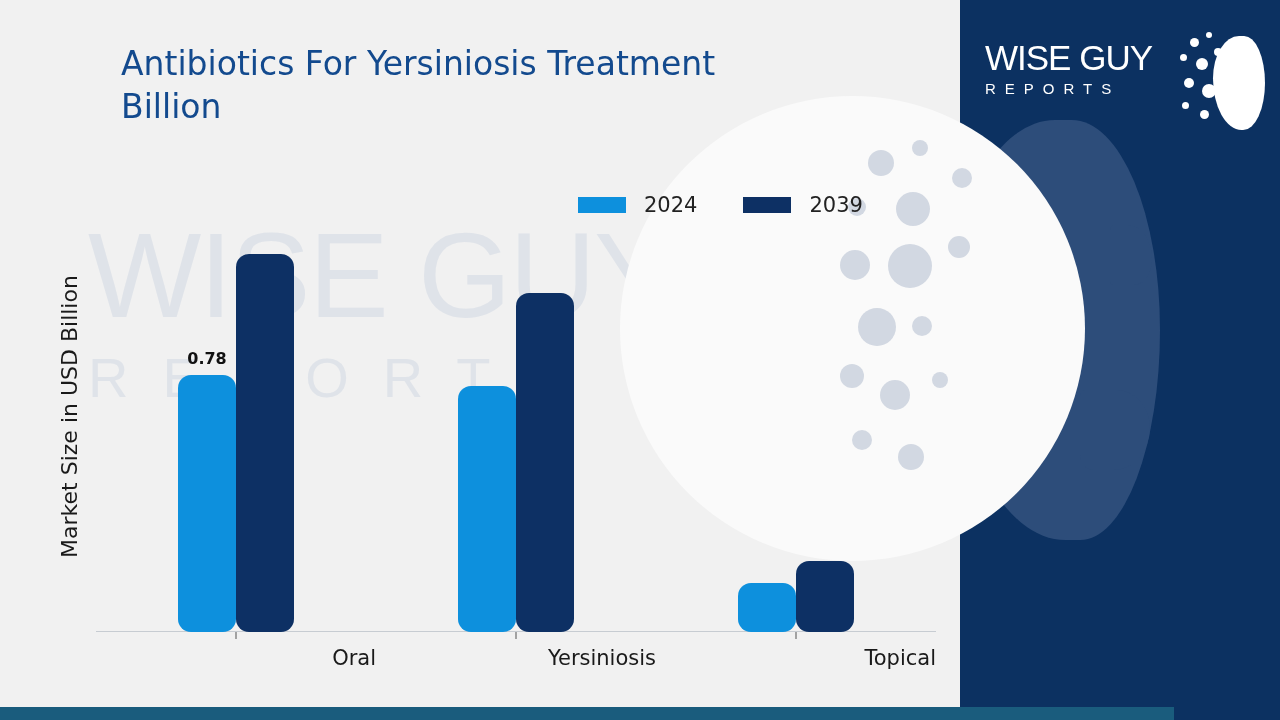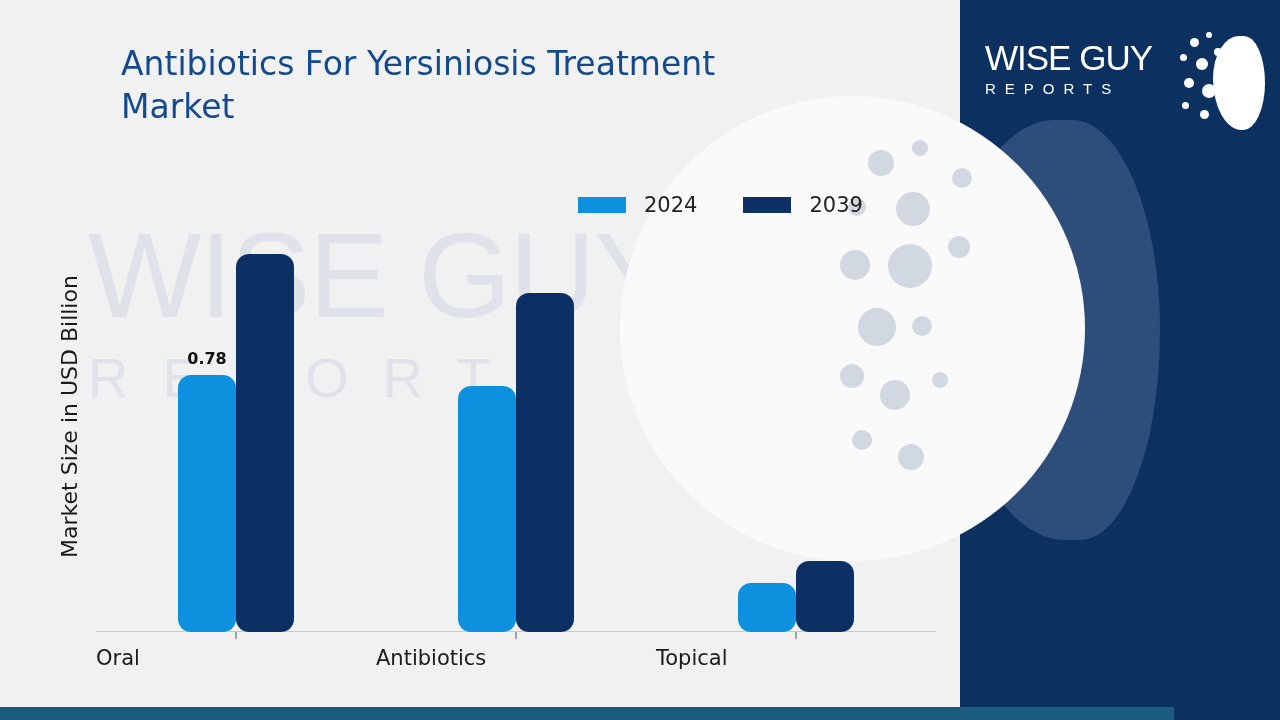--- a/index.html
+++ b/index.html
@@ -243,21 +243,21 @@
     bottom: -7px;
     left: 50%;
     transform: translateX(-50%);
     width: 1px; height: 7px;
     background: #555;
   }
   .cat-label {
     position: absolute;
     bottom: -38px;
     left: 0; right: 0;
-    text-align: left;
+    text-align: right;
     font-size: 21px;
     color: #1a1a1a;
     font-family: "DejaVu Sans", sans-serif;
     white-space: nowrap;
   }
 </style>
 </head>
 <body>
 
 <div id="stage">
@@ -304,21 +304,21 @@
       <span class="dot" style="left:16px; top:26px; width:12px; height:12px;"></span>
       <span class="dot" style="left:34px; top:16px; width:8px;  height:8px;"></span>
       <span class="dot" style="left:4px;  top:46px; width:10px; height:10px;"></span>
       <span class="dot" style="left:22px; top:52px; width:14px; height:14px;"></span>
       <span class="dot" style="left:2px;  top:70px; width:7px;  height:7px;"></span>
       <span class="dot" style="left:20px; top:78px; width:9px;  height:9px;"></span>
       <span class="dot" style="left:38px; top:66px; width:6px;  height:6px;"></span>
     </div>
   </div>
 
-  <div class="chart-title">Antibiotics For Yersiniosis Treatment Market</div>
+  <div class="chart-title">Antibiotics For Yersiniosis Treatment Billion</div>
 
   <div class="legend">
     <div class="legend-item">
       <span class="legend-swatch" style="background:#0d90dd"></span>
       <span class="legend-label">2024</span>
     </div>
     <div class="legend-item">
       <span class="legend-swatch" style="background:#0d3064"></span>
       <span class="legend-label">2039</span>
     </div>
@@ -346,21 +346,21 @@
       <div class="bar-group">
         <div class="bar-pair">
           <div class="bar" style="background:#0d90dd; height:61.5%">
             <span class="bar-value"></span>
           </div>
           <div class="bar" style="background:#0d3064; height:84.8%">
             <span class="bar-value"></span>
           </div>
         </div>
         <span class="tick"></span>
-        <div class="cat-label">Antibiotics</div>
+        <div class="cat-label">Yersiniosis</div>
       </div>
 
       <div class="bar-group">
         <div class="bar-pair">
           <div class="bar" style="background:#0d90dd; height:12.3%">
             <span class="bar-value"></span>
           </div>
           <div class="bar" style="background:#0d3064; height:17.8%">
             <span class="bar-value"></span>
           </div>

